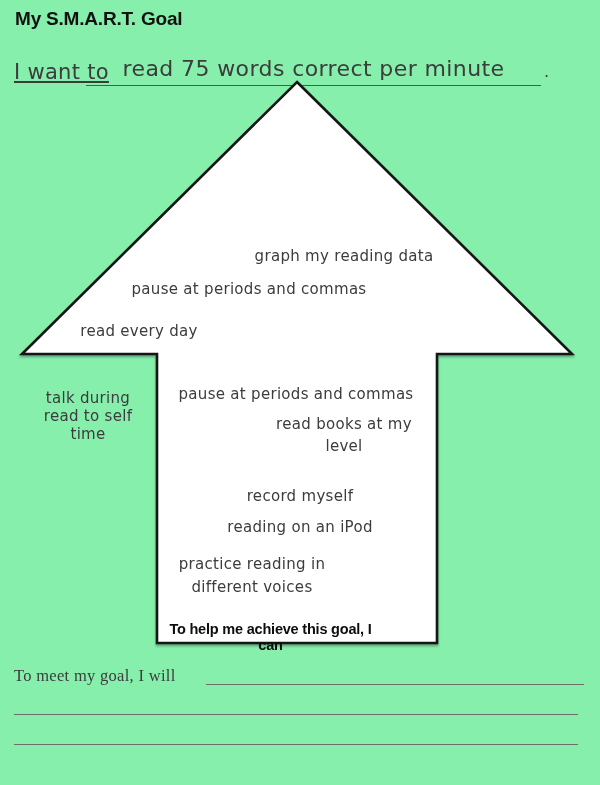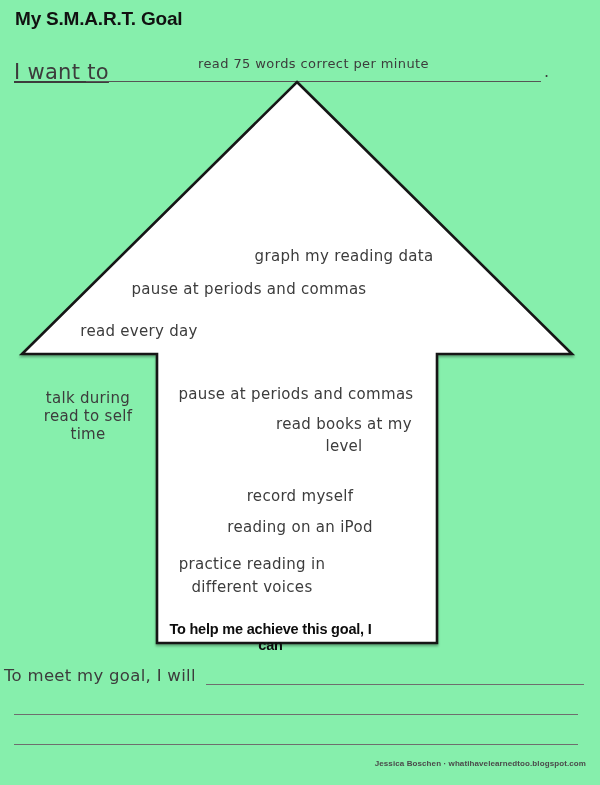--- a/index.html
+++ b/index.html
@@ -27,25 +27,25 @@
     font-size: 21px;
     color: #3c3c3c;
     letter-spacing: 0.3px;
     text-decoration: underline;
   }
   .goal-answer-line {
     position: absolute;
     left: 86px; top: 56px;
     width: 455px;
     text-align: center;
-    font-size: 13px;
+    font-size: 22px;
     color: #3c3c3c;
     letter-spacing: 0.4px;
     border-bottom: 1.5px solid #555;
-    padding-bottom: 10px;
+    padding-bottom: 4px;
   }
   .goal-suffix {
     position: absolute;
     left: 544px; top: 62px;
     font-size: 16px;
     color: #3c3c3c;
   }
   
   .arrow-svg { position: absolute; left: 0; top: 0; z-index: 1; }
   .arrow-svg polygon {
@@ -75,24 +75,25 @@
     text-align: center;
     font-family: "Liberation Sans", sans-serif;
     font-weight: 700;
     font-size: 14.5px;
     letter-spacing: -0.2px;
     color: #0d0d0d;
   }
   
   .bottom-label {
     position: absolute;
-    left: 4px; top: 666px;
+    left: 14px; top: 666px;
     font-size: 16.5px;
     color: #3c3c3c;
     letter-spacing: 0.3px;
+    font-family: Liberation Serif, serif;
   }
   .rule-line {
     position: absolute;
     height: 0;
     border-bottom: 1.5px solid #6e6e6e;
   }
   .rule-line.l1 { left: 206px; width: 378px; top: 684px; }
   .rule-line.l2 { left: 14px;  width: 564px; top: 714px; }
   .rule-line.l3 { left: 14px;  width: 564px; top: 744px; }
   .credit {
@@ -144,15 +145,14 @@
   <div class="note" style="left:252px; top:553px; line-height:23px;">practice reading in
 different voices</div>
 
   <div class="arrow-caption">To help me achieve this goal, I can</div>
 
   <span class="bottom-label">To meet my goal, I will</span>
   <div class="rule-line l1"></div>
   <div class="rule-line l2"></div>
   <div class="rule-line l3"></div>
 
-  <div class="credit">Jessica Boschen · whatihavelearnedtoo.blogspot.com</div>
 
 </div>
 
 </body></html>

